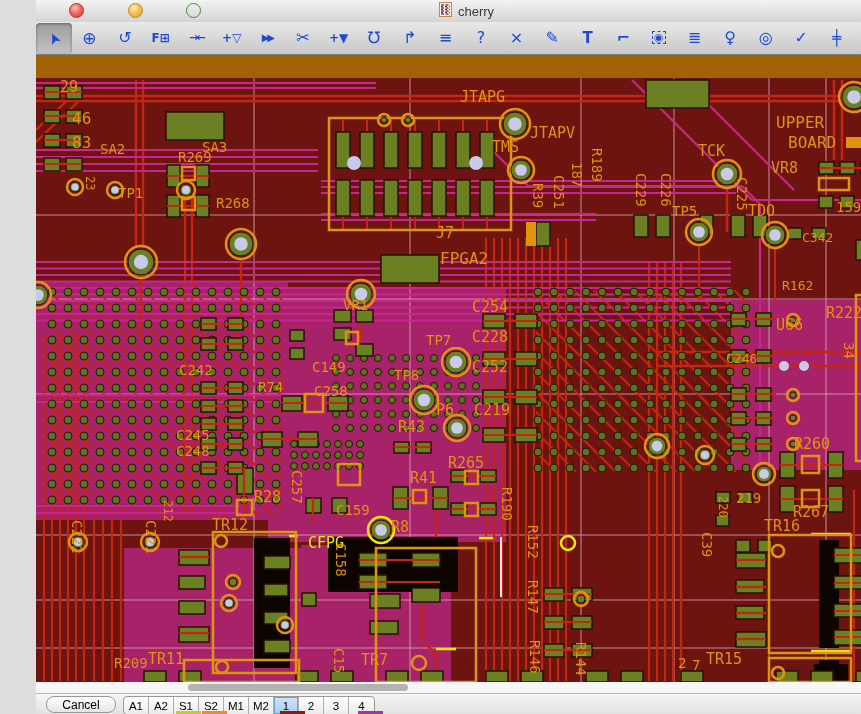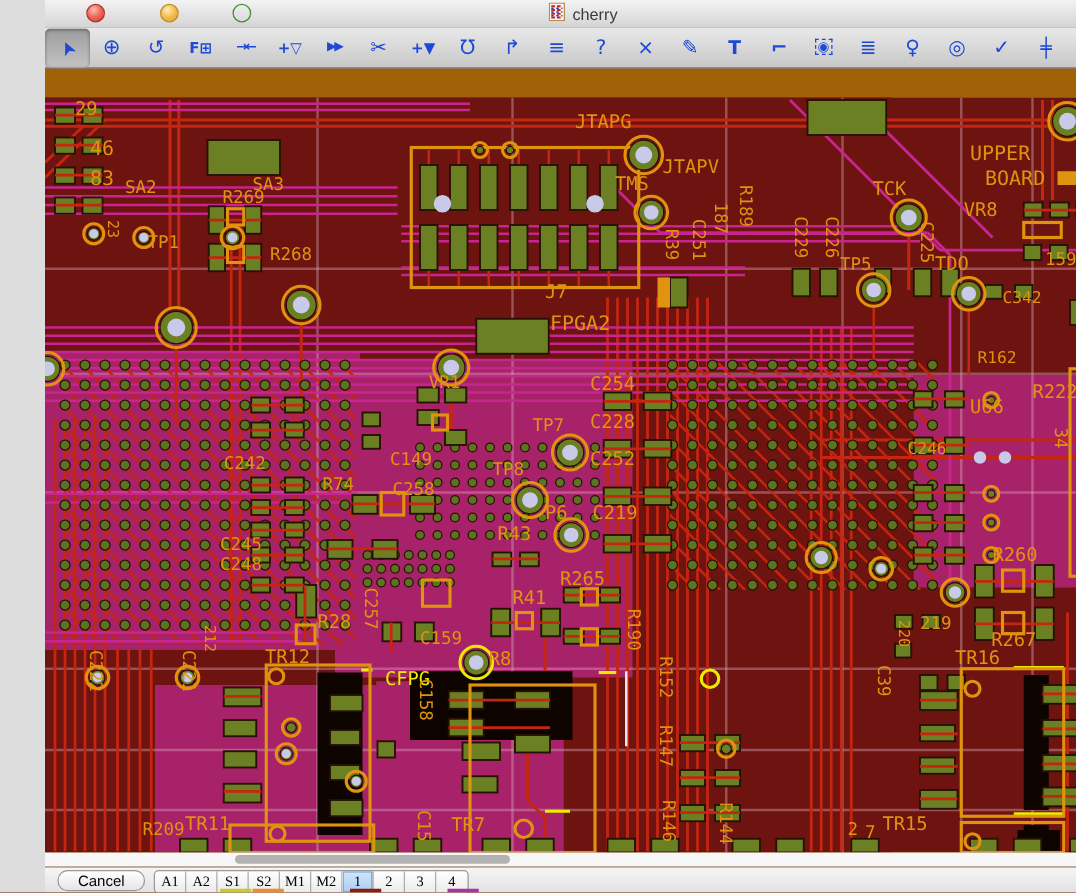--- a/index.html
+++ b/index.html
@@ -39,21 +39,21 @@
   
   .canvas{position:absolute;top:78px;left:0;width:677px;height:604px;background:#6e1410;}
   .hscroll{position:absolute;top:682px;left:0;width:849px;height:11px;background:#f7f7f7;}
   .hthumb{position:absolute;left:152px;top:2px;width:220px;height:7px;background:#b2b2b2;border-radius:3.5px;}
   .vscroll{position:absolute;top:78px;right:0;width:12px;height:615px;background:#f7f7f7;border-left:1px solid #e2e2e2;box-sizing:border-box;}
   .vthumb{position:absolute;top:212px;left:2px;width:7px;height:170px;background:#b2b2b2;border-radius:3.5px;}
 
   
   .bottombar{position:absolute;top:693px;left:0;right:0;height:21px;background:linear-gradient(#f5f5f5,#e2e2e2);border-top:1px solid #b8b8b8;box-sizing:border-box;}
   .cancel{position:absolute;left:10px;top:2px;width:70px;height:17px;border-radius:8px;background:linear-gradient(#ffffff,#e5e5e5);border:1px solid #999;font-size:12px;color:#000;font-family:Liberation Sans, sans-serif;padding:0;}
-  .segmented{position:absolute;left:87px;top:2px;height:17px;display:flex;border:1px solid #999;border-radius:4px;overflow:hidden;background:linear-gradient(#ffffff,#ebebeb);box-sizing:content-box;font-family:Liberation Serif, serif;}
+  .segmented{position:absolute;left:87px;top:2px;height:17px;display:flex;border:1px solid #999;border-radius:4px;overflow:hidden;background:linear-gradient(#ffffff,#ebebeb);box-sizing:content-box;}
   .seg{width:25px;height:17px;display:flex;align-items:center;justify-content:center;font-size:11.5px;color:#000;border-right:1px solid #adadad;box-sizing:border-box;}
   .seg:last-child{border-right:none;}
   .seg.selected{background:linear-gradient(#d2e6fb,#a9cdf1);box-shadow:inset 0 0 0 1px #6f9fd0;}
   .chip{position:absolute;top:17px;height:4px;width:25px;}
 </style>
 </head>
 <body>
 
 <div class="window" data-name="app-window">
 

